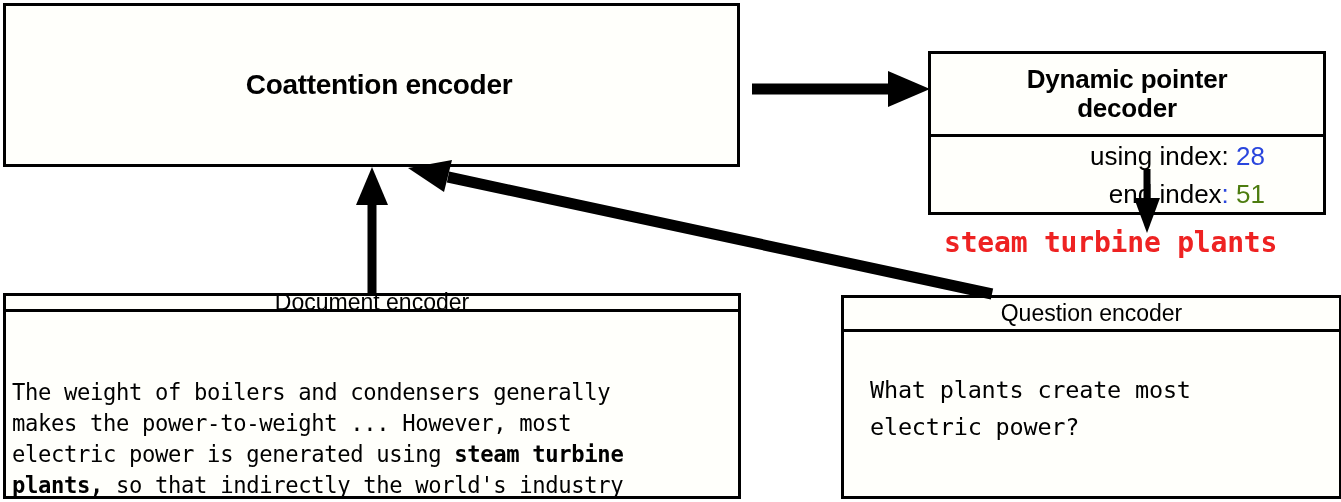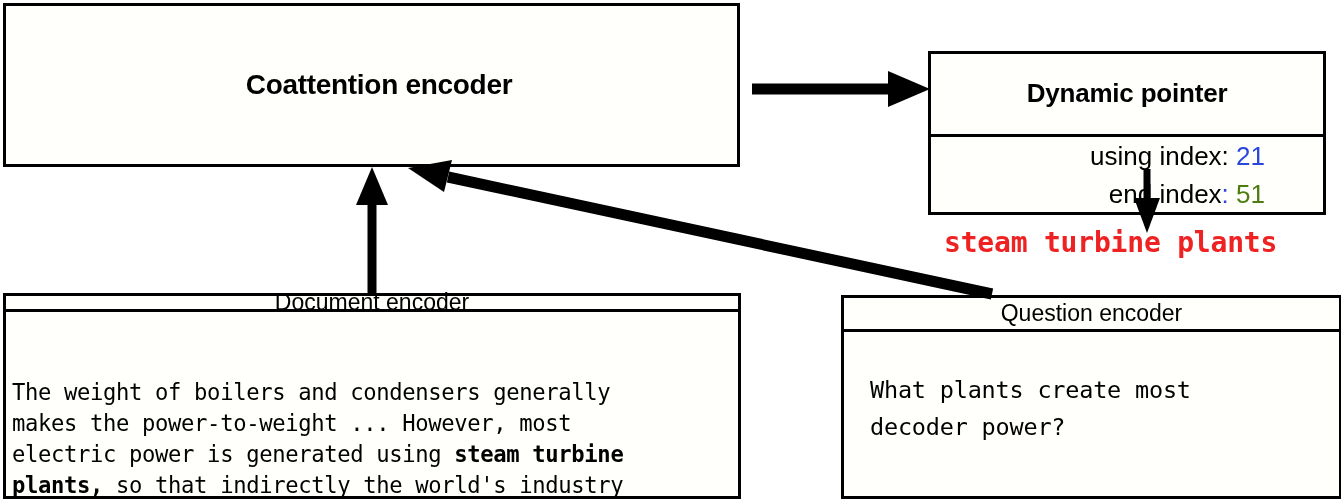--- a/index.html
+++ b/index.html
@@ -199,24 +199,25 @@
 <div id="canvas">
 
   <div class="box" id="coattention-encoder">
     <div class="label box-title-big">Coattention encoder</div>
   </div>
 
   <div class="box" id="dynamic-pointer-decoder">
     <div id="dpd-header">
       <div class="label box-title-big">
         <div>Dynamic pointer</div>
+        <div>decoder</div>
       </div>
     </div>
     <div id="dpd-body">
-      <div class="index-line"><span>using index:</span><span>&nbsp;</span><span class="val-start">21</span></div>
+      <div class="index-line"><span>using index:</span><span>&nbsp;</span><span class="val-start">28</span></div>
       <div class="index-line"><span>end index</span><span class="colon-blue">:</span><span>&nbsp;</span><span class="val-end">51</span></div>
     </div>
   </div>
 
   <div id="answer-text">steam turbine plants</div>
 
   <div class="box" id="document-encoder">
     <div id="doc-header">
       <div class="label">Document encoder</div>
     </div>
@@ -225,21 +226,21 @@
 electric power is generated using </span><b>steam turbine
 plants,</b><span> so that indirectly the world's industry
 is  ...</span></div>
   </div>
 
   <div class="box" id="question-encoder">
     <div id="q-header">
       <div class="label">Question encoder</div>
     </div>
     <div id="q-body">What plants create most
-decoder power?</div>
+electric power?</div>
   </div>
 
   <svg id="arrows" viewBox="0 0 1341 502">
 
     <g>
       <line x1="752" y1="89" x2="900" y2="89" stroke="#000" stroke-width="11" stroke-linecap="butt"></line>
       <polygon points="930,89 888,71 888,107" fill="#000"></polygon>
     </g>
 
     <g>

